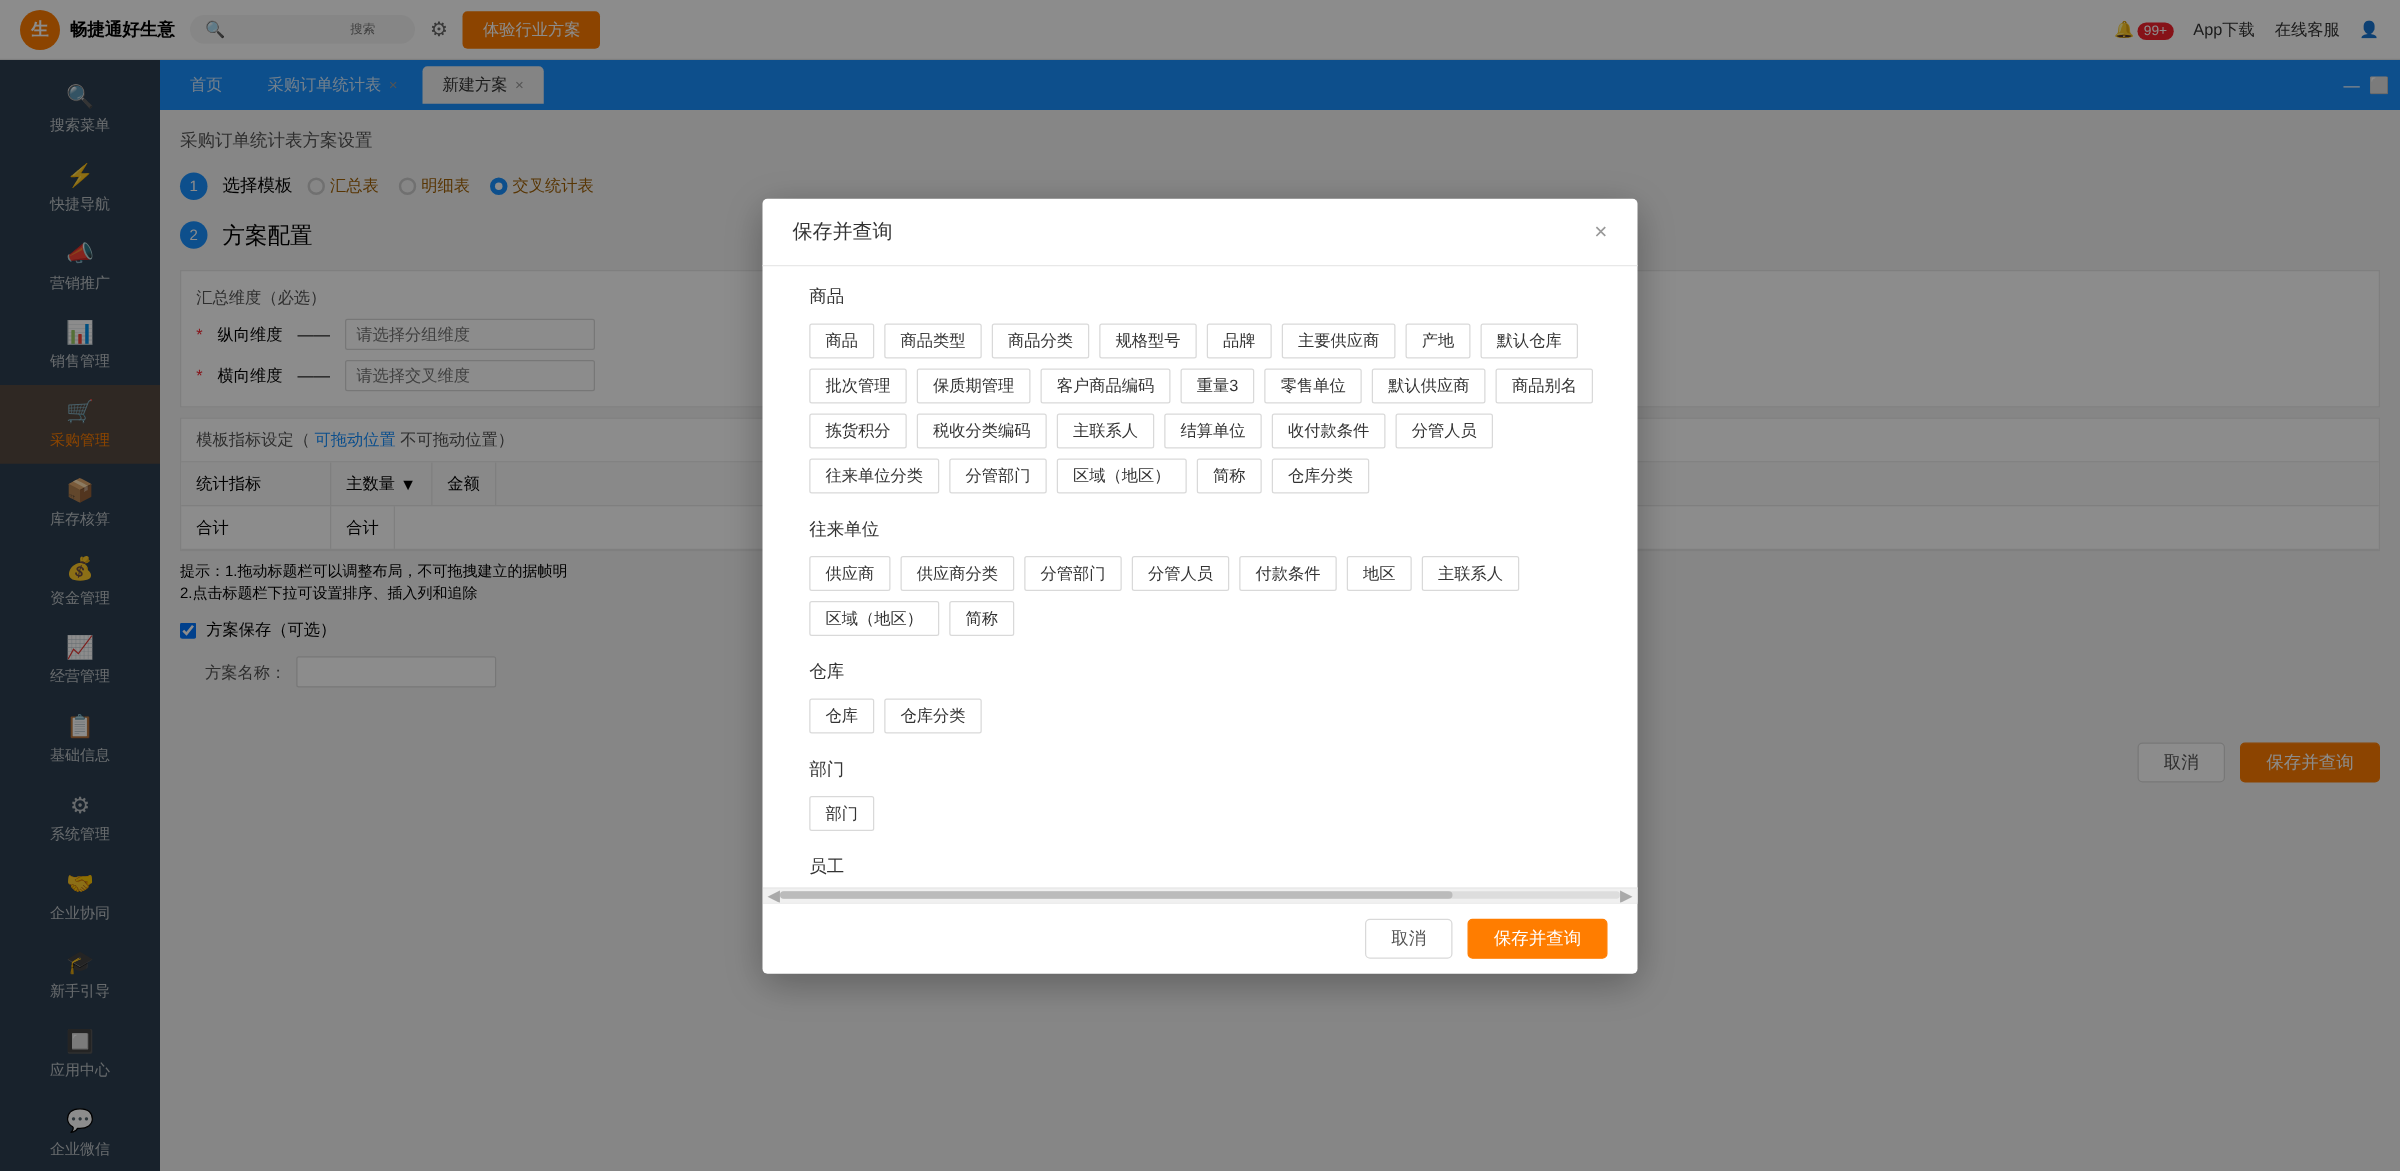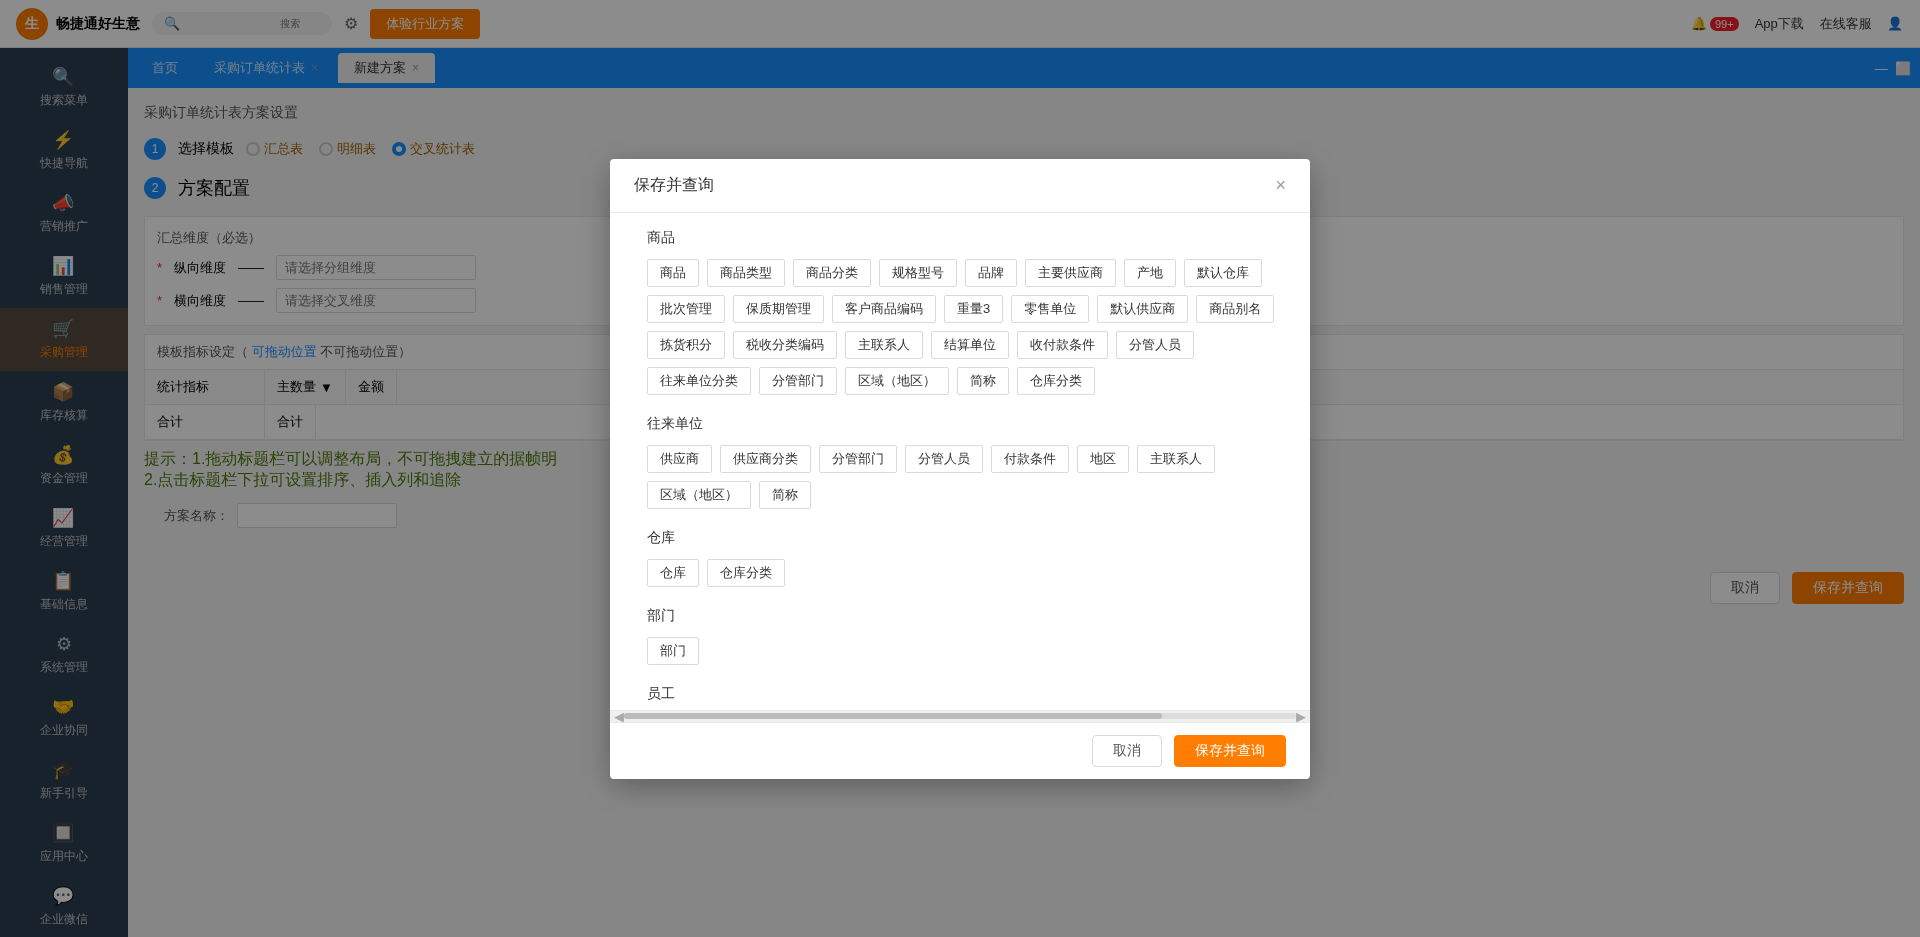--- a/index.html
+++ b/index.html
@@ -254,25 +254,29 @@
               </div>
               <div class="table-cell">金额</div>
             </div>
             <div class="table-row">
               <div class="table-cell" style="width:120px;">合计</div>
               <div class="table-cell">合计</div>
             </div>
           </div>
         </div>
 
-        <div style="font-size:16px;color:#4d7c0f;margin-bottom:12px;">
+        <div style="font-size:12px;color:#000000;margin-bottom:12px;">
           <div>提示：1.拖动标题栏可以调整布局，不可拖拽建立的据帧明</div>
           <div>2.点击标题栏下拉可设置排序、插入列和追除</div>
         </div>
 
+        <div style="display:flex;align-items:center;gap:8px;margin-bottom:12px;">
+          <input type="checkbox" checked="" style="">
+          <span>方案保存（可选）</span>
+        </div>
         <div style="display:flex;align-items:center;gap:8px;margin-bottom:12px;margin-left:20px;">
           <span style="font-size:13px;color:#555;">方案名称：</span>
           <input type="text" style="border: 1px solid rgb(217, 217, 217); padding: 4px 8px; font-size: 13px; width: 160px; border-radius: 2px;" placeholder="">
         </div>
       </div>
 
       <div class="page-footer">
         <button class="btn">取消</button>
         <button class="btn btn-primary">保存并查询</button>
       </div>

